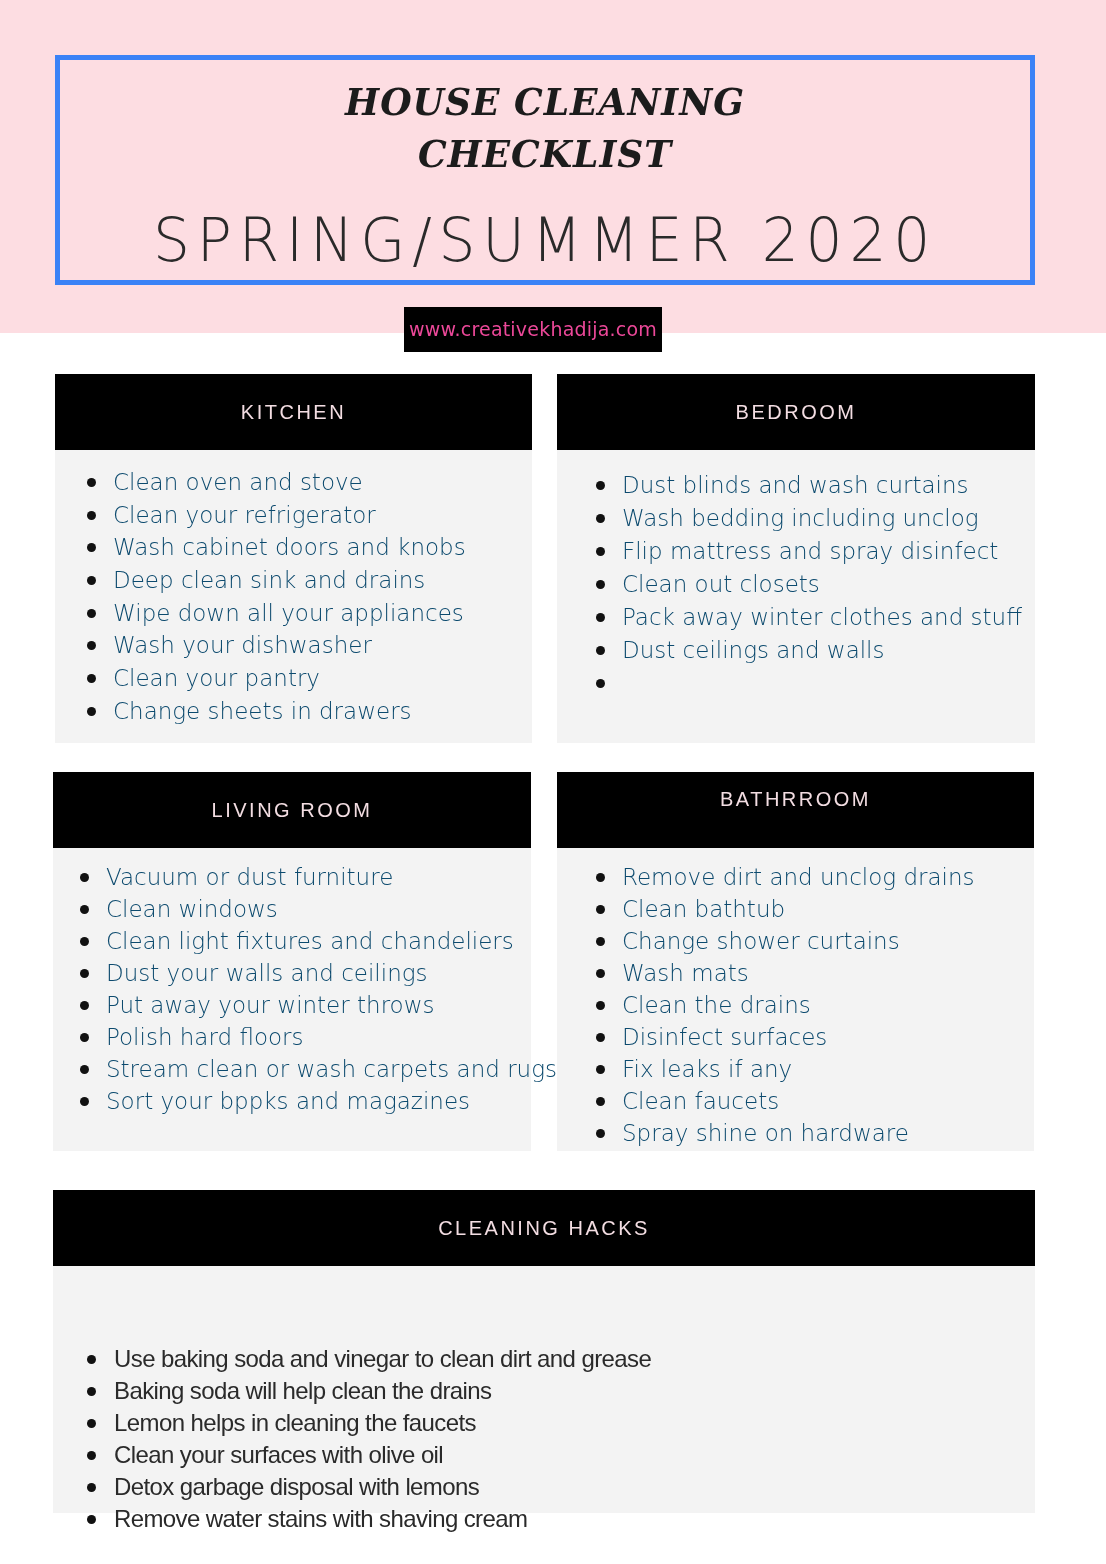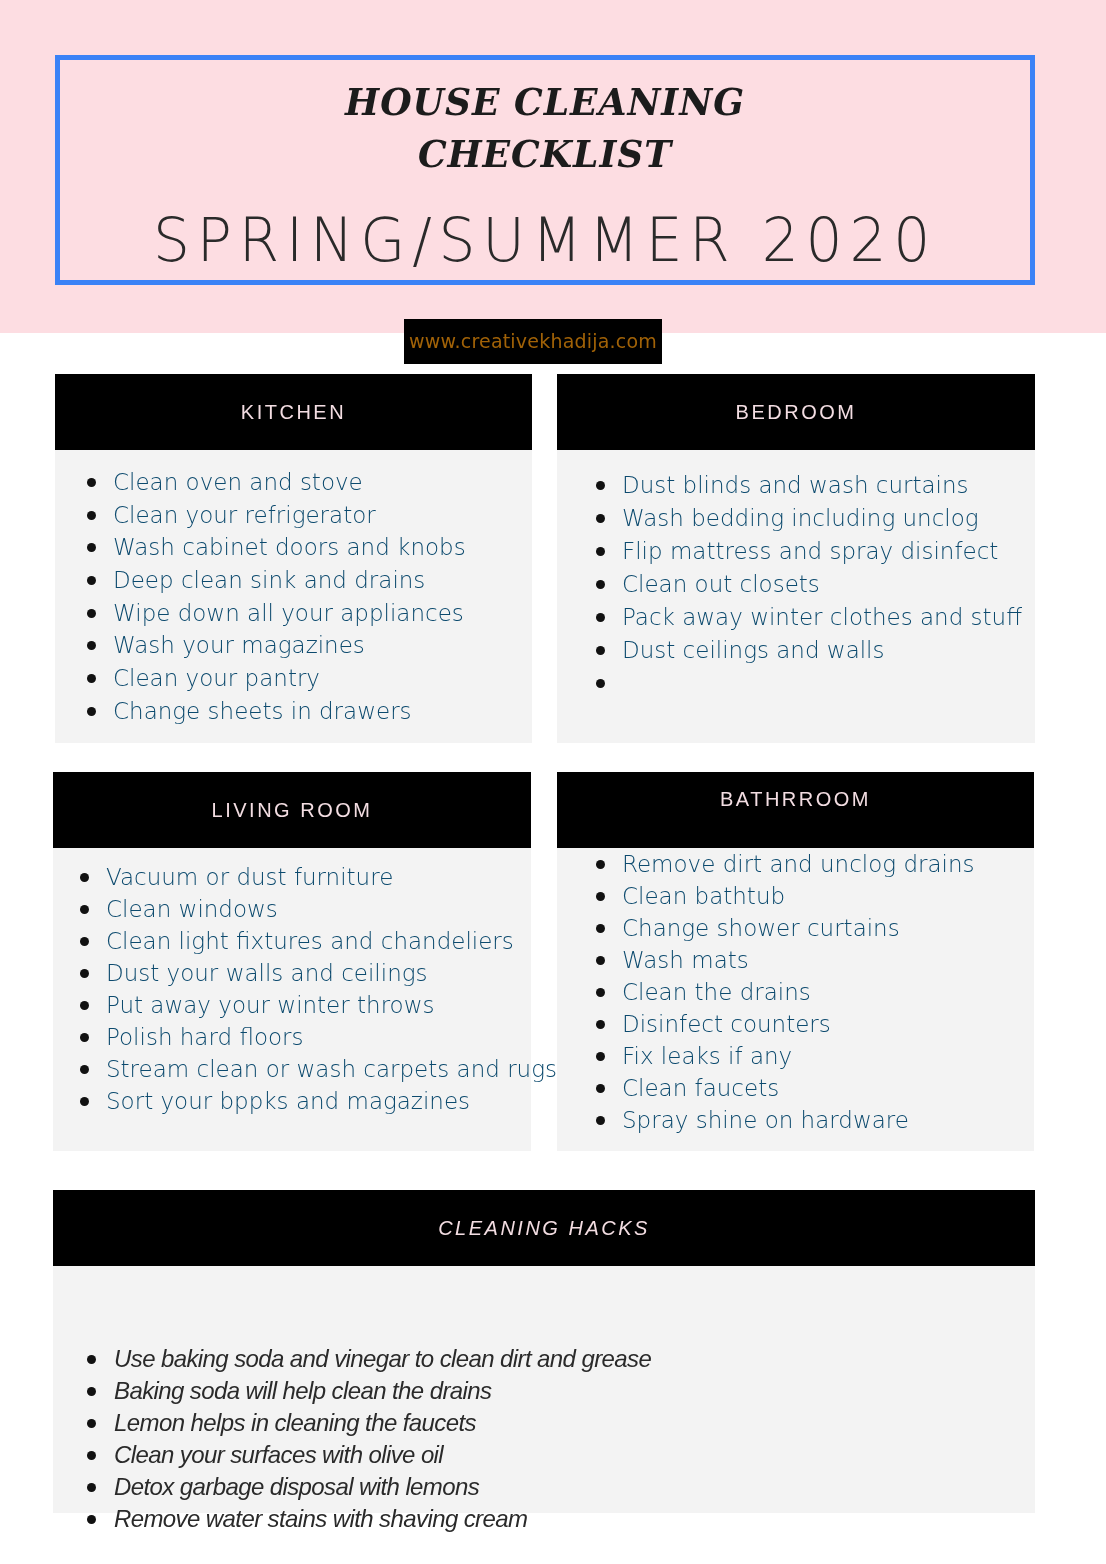--- a/index.html
+++ b/index.html
@@ -19,22 +19,22 @@
     }
     .title-line.first { margin-top: 16px; }
     .subtitle {
       font-family: "DejaVu Sans", sans-serif; font-weight: 200; font-size: 60px;
       letter-spacing: 7px; color: #2a2a2a; line-height: 74px; margin-top: 23px;
       -webkit-text-stroke: 0px; font-stretch: condensed;
     }
     .subtitle span { display: inline-block; transform: scaleX(0.97); }
 
     .url-badge {
-      position: absolute; left: 404px; top: 319px; width: 258px; height: 45px;
-      background: #000000; color: #a16207; font-family: "DejaVu Sans", sans-serif;
+      position: absolute; left: 404px; top: 307px; width: 258px; height: 45px;
+      background: #000000; color: #ec4899; font-family: "DejaVu Sans", sans-serif;
       font-size: 19px; line-height: 45px; text-align: center; letter-spacing: 0.2px;
     }
 
     .card { position: absolute; }
     .card-header {
       background: #000000; color: #f3dde2; font-family: "Liberation Sans", sans-serif;
       font-size: 20px; letter-spacing: 2.5px; text-align: center; height: 76px; line-height: 76px;
     }
     .card-header.top-aligned { line-height: 54px; }
     .card-body { background: #f3f3f3; }
@@ -60,26 +60,26 @@
     #bedroom li .bullet { left: 39px; top: 12px; }
 
     
     #living { left: 53px; top: 772px; width: 478px; }
     #living .card-body { height: 303px; padding-top: 13px; }
     #living li { padding-left: 53px; height: 32px; line-height: 32px; }
     #living li .bullet { left: 27px; top: 12px; }
 
     
     #bathroom { left: 557px; top: 772px; width: 477px; }
-    #bathroom .card-body { height: 303px; padding-top: 0px; }
+    #bathroom .card-body { height: 303px; padding-top: 13px; }
     #bathroom li { padding-left: 65px; height: 32px; line-height: 32px; }
     #bathroom li .bullet { left: 39px; top: 12px; }
 
     
-    #hacks { left: 53px; top: 1190px; width: 982px; font-style: italic; }
+    #hacks { left: 53px; top: 1190px; width: 982px; }
     #hacks .card-body { height: 247px; padding-top: 108px; }
     #hacks .card-body { padding-top: 31px; }
     #hacks ul { padding-top: 77px; }
     #hacks li {
       padding-left: 61px; height: 32px; line-height: 32px;
       font-family: "Liberation Sans", sans-serif; font-weight: normal; font-size: 24px; color: #2a2a2a;
       letter-spacing: -0.6px;
     }
     #hacks li .bullet { left: 34px; top: 12px; }
     #hacks .card-body { height: 247px; padding-top: 0; }
@@ -99,21 +99,21 @@
 
 <div class="card" id="kitchen">
   <div class="card-header">KITCHEN</div>
   <div class="card-body">
     <ul>
       <li><span class="bullet"></span><span>Clean oven and stove</span></li>
       <li><span class="bullet"></span><span>Clean your refrigerator</span></li>
       <li><span class="bullet"></span><span>Wash cabinet doors and knobs</span></li>
       <li><span class="bullet"></span><span>Deep clean sink and drains</span></li>
       <li><span class="bullet"></span><span>Wipe down all your appliances</span></li>
-      <li><span class="bullet"></span><span>Wash your magazines</span></li>
+      <li><span class="bullet"></span><span>Wash your dishwasher</span></li>
       <li><span class="bullet"></span><span>Clean your pantry</span></li>
       <li><span class="bullet"></span><span>Change sheets in drawers</span></li>
     </ul>
   </div>
 </div>
 
 <div class="card" id="bedroom">
   <div class="card-header">BEDROOM</div>
   <div class="card-body">
     <ul>
@@ -146,21 +146,21 @@
 
 <div class="card" id="bathroom">
   <div class="card-header top-aligned">BATHRROOM</div>
   <div class="card-body">
     <ul>
       <li><span class="bullet"></span><span>Remove dirt and unclog drains</span></li>
       <li><span class="bullet"></span><span>Clean bathtub</span></li>
       <li><span class="bullet"></span><span>Change shower curtains</span></li>
       <li><span class="bullet"></span><span>Wash mats</span></li>
       <li><span class="bullet"></span><span>Clean the drains</span></li>
-      <li><span class="bullet"></span><span>Disinfect  counters</span></li>
+      <li><span class="bullet"></span><span>Disinfect  surfaces</span></li>
       <li><span class="bullet"></span><span>Fix leaks if any</span></li>
       <li><span class="bullet"></span><span>Clean faucets</span></li>
       <li><span class="bullet"></span><span>Spray shine on hardware</span></li>
     </ul>
   </div>
 </div>
 
 <div class="card" id="hacks">
   <div class="card-header">CLEANING HACKS</div>
   <div class="card-body">

